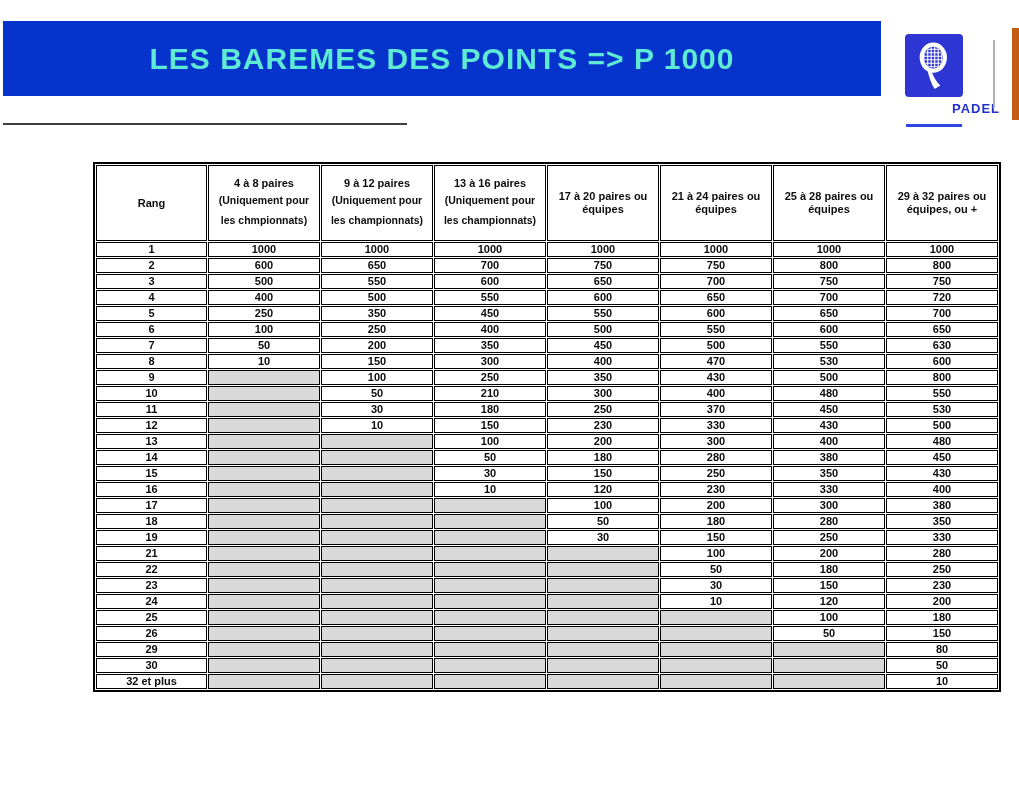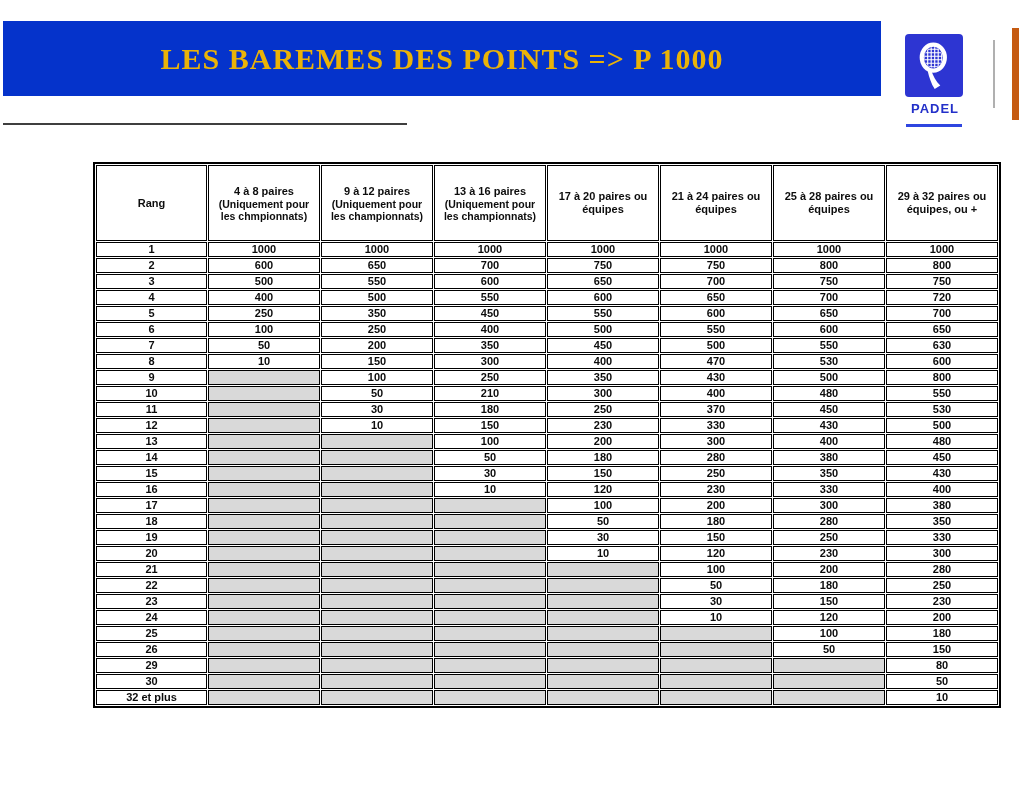--- a/index.html
+++ b/index.html
@@ -5,31 +5,31 @@
   html,body{margin:0;padding:0;}
   body{
     width:1019px;height:802px;background:#ffffff;overflow:hidden;position:relative;
     font-family:"Liberation Sans",sans-serif;
   }
   .banner{
     position:absolute;left:3px;top:21px;width:878px;height:75px;
     background:#0533cb;display:flex;align-items:center;justify-content:center;
   }
   .banner-title{
-    color:#eab308;font-size:30px;font-weight:bold;letter-spacing:1px;white-space:nowrap;font-family:Liberation Serif, serif;
+    color:#5eead4;font-size:30px;font-weight:bold;letter-spacing:1px;white-space:nowrap;
   }
   .rule{
     position:absolute;left:3px;top:123px;width:404px;height:2px;background:#3f3f3f;
   }
   .logo-box{
     position:absolute;left:905px;top:34px;width:58px;height:63px;background:#2d35d2;
     border-radius:4px;display:flex;align-items:center;justify-content:center;
   }
   .logo-word{
-    position:absolute;left:900px;top:101px;width:70px;text-align:center;
+    position:absolute;left:941px;top:101px;width:70px;text-align:center;
     color:#2330c9;font-weight:bold;font-size:13px;letter-spacing:1px;
   }
   .logo-underline{
     position:absolute;left:906px;top:124px;width:56px;height:3px;background:#2f46e0;
   }
   .v-divider{
     position:absolute;left:993px;top:40px;width:2px;height:68px;background:#b0b0b0;
   }
   .orange-bar{
     position:absolute;left:1012px;top:28px;width:7px;height:92px;background:#c55a11;
@@ -37,21 +37,21 @@
   table.points{
     position:absolute;left:93px;top:162px;width:896px;
     border:2px solid #000;border-collapse:separate;border-spacing:1px;
     table-layout:fixed;background:#ffffff;
   }
   table.points th,table.points td{
     border:1px solid #000;padding:0 2px;text-align:center;vertical-align:middle;
     font-weight:bold;color:#0d0d0d;overflow:hidden;
   }
   thead th{height:74px;font-size:11px;line-height:13px;}
-  thead th .hdr-note{display:block;font-size:10.5px;line-height:12px;}
+  thead th .hdr-note{display:block;font-size:10.5px;line-height:20px;}
   tbody th,tbody td{height:13px;font-size:11px;line-height:13px;}
   td.shaded{background:#d9d9d9;}
 </style>
 </head>
 <body>
 
 <div class="banner">
   <span class="banner-title">LES BAREMES DES POINTS =&gt; P 1000</span>
 </div>
 
@@ -296,30 +296,20 @@
         <th>19</th>
         <td class="shaded"></td>
         <td class="shaded"></td>
         <td class="shaded"></td>
         <td>30</td>
         <td>150</td>
         <td>250</td>
         <td>330</td>
       </tr>
       <tr>
-        <th>20</th>
-        <td class="shaded"></td>
-        <td class="shaded"></td>
-        <td class="shaded"></td>
-        <td>10</td>
-        <td>120</td>
-        <td>230</td>
-        <td>300</td>
-      </tr>
-      <tr>
         <th>21</th>
         <td class="shaded"></td>
         <td class="shaded"></td>
         <td class="shaded"></td>
         <td class="shaded"></td>
         <td>100</td>
         <td>200</td>
         <td>280</td>
       </tr>
       <tr>

